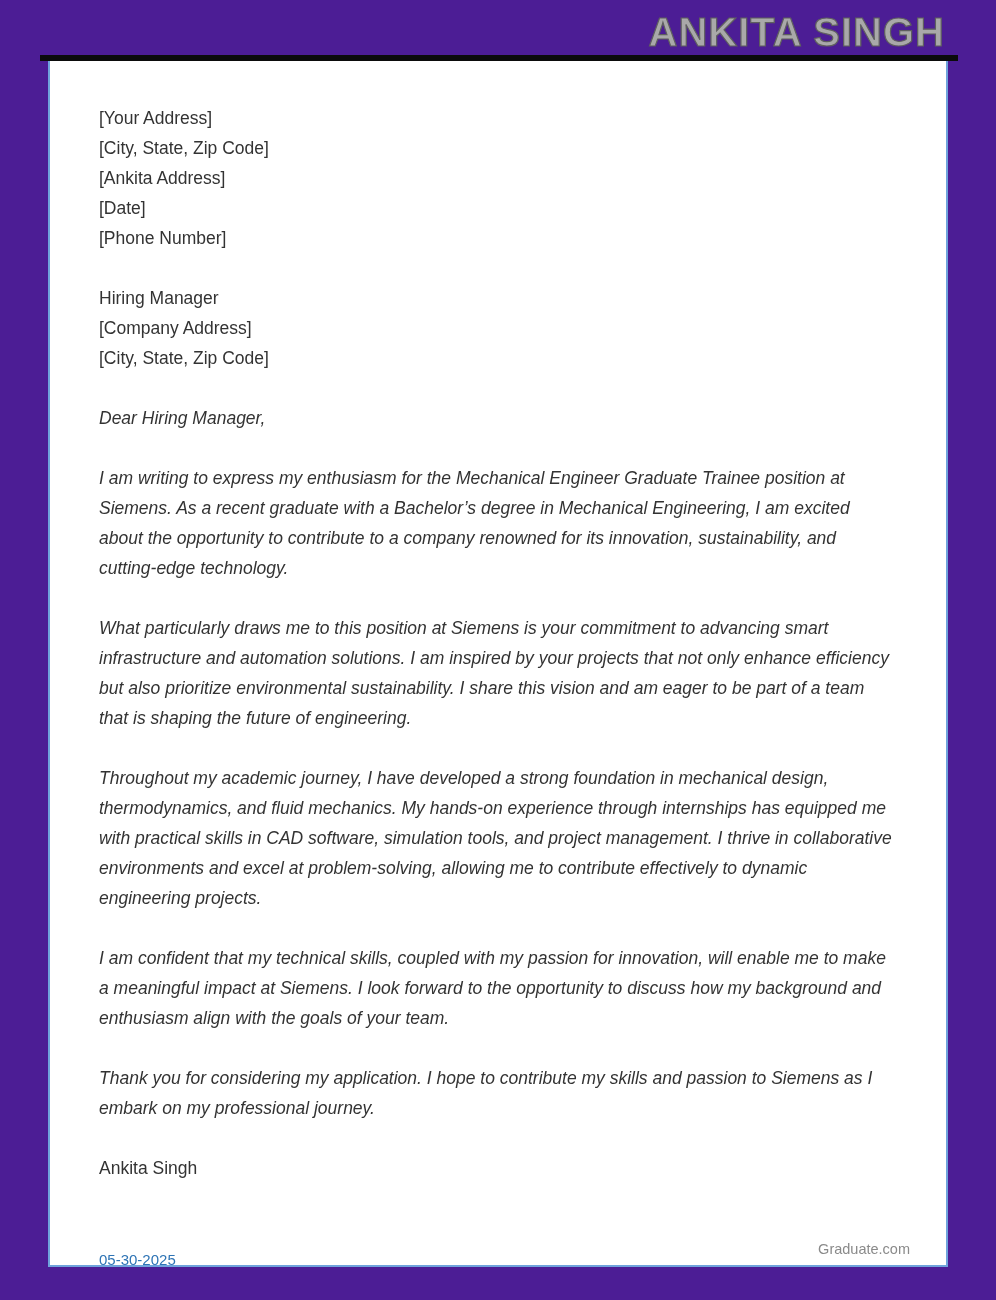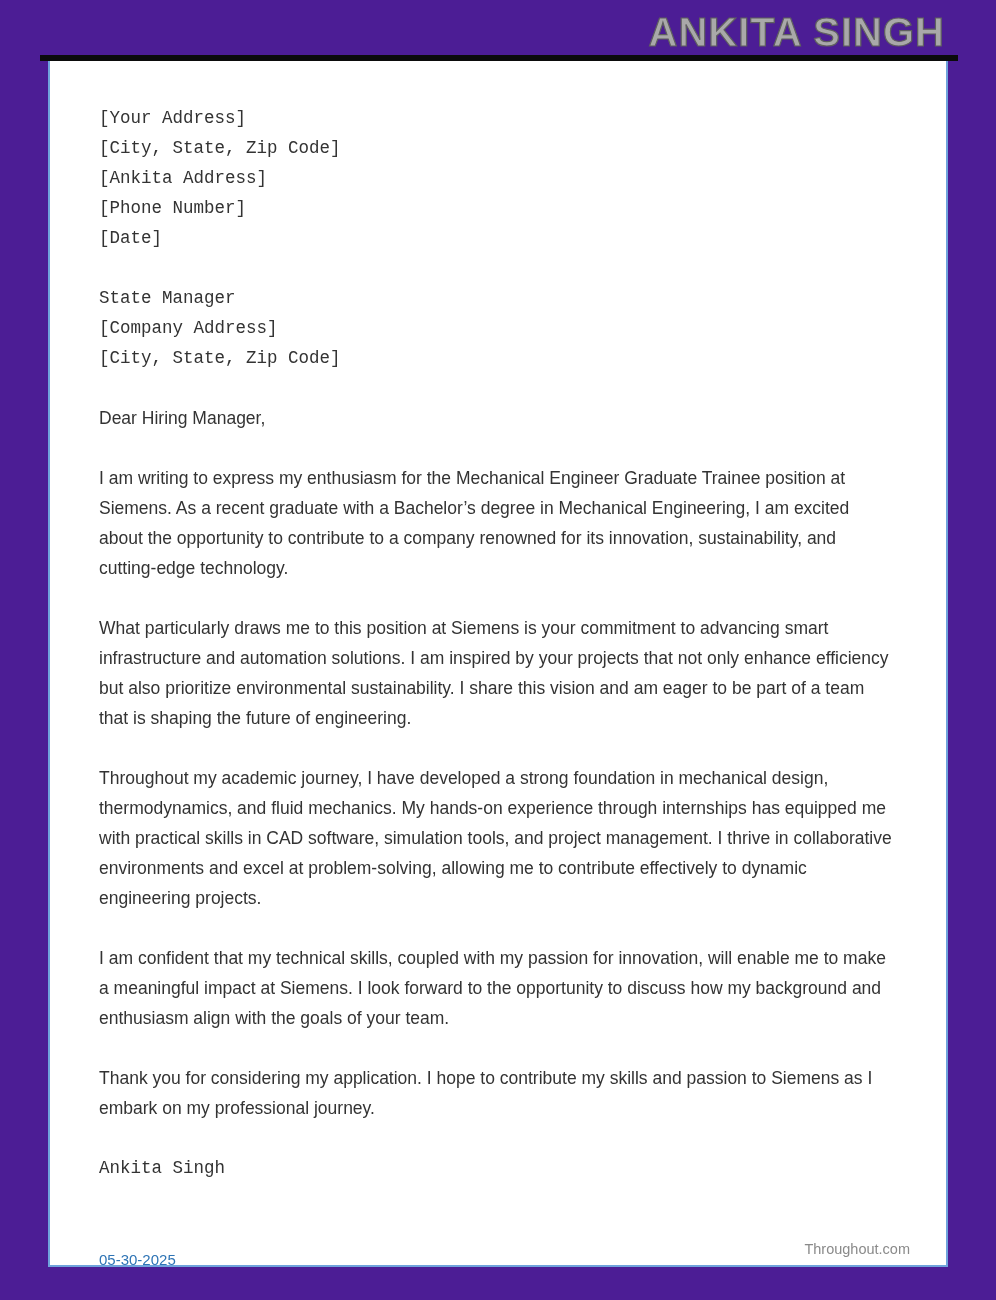--- a/index.html
+++ b/index.html
@@ -48,22 +48,22 @@
     border: 2px solid #6fa3dc;
     padding: 44px 50px 0 49px;
     z-index: 1;
   }
   .letter-body {
     font-size: 17.5px;
     line-height: 30px;
     color: #333333;
   }
   .block { margin: 0 0 30px 0; }
-  .block div { min-height: 30px; font-family: Liberation Mono, monospace; }
-  .paragraph { margin: 0 0 30px 0; }
+  .block div { min-height: 30px; }
+  .paragraph { margin: 0 0 30px 0; font-style: italic; }
   .closing-block { margin: 0; }
   .footer-date {
     position: absolute;
     left: 49px;
     bottom: -8px;
     font-size: 15px;
     line-height: 26px;
     color: #2e74b5;
     z-index: 4;
   }
@@ -85,41 +85,41 @@
 
   <div class="top-rule"></div>
 
   <div class="sheet">
     <div class="letter-body">
 
       <div class="block">
         <div>[Your Address]</div>
         <div>[City, State, Zip Code]</div>
         <div>[Ankita Address]</div>
+        <div>[Date]</div>
         <div>[Phone Number]</div>
-        <div>[Date]</div>
       </div>
 
       <div class="block">
-        <div>State Manager</div>
+        <div>Hiring Manager</div>
         <div>[Company Address]</div>
         <div>[City, State, Zip Code]</div>
       </div>
 
       <p class="paragraph">Dear Hiring Manager,</p>
 
       <p class="paragraph">I am writing to express my enthusiasm for the Mechanical Engineer Graduate Trainee position at Siemens. As a recent graduate with a Bachelor’s degree in Mechanical Engineering, I am excited about the opportunity to contribute to a company renowned for its innovation, sustainability, and cutting-edge technology.</p>
       <p class="paragraph">What particularly draws me to this position at Siemens is your commitment to advancing smart infrastructure and automation solutions. I am inspired by your projects that not only enhance efficiency but also prioritize environmental sustainability. I share this vision and am eager to be part of a team that is shaping the future of engineering.</p>
       <p class="paragraph">Throughout my academic journey, I have developed a strong foundation in mechanical design, thermodynamics, and fluid mechanics. My hands-on experience through internships has equipped me with practical skills in CAD software, simulation tools, and project management. I thrive in collaborative environments and excel at problem-solving, allowing me to contribute effectively to dynamic engineering projects.</p>
       <p class="paragraph">I am confident that my technical skills, coupled with my passion for innovation, will enable me to make a meaningful impact at Siemens. I look forward to the opportunity to discuss how my background and enthusiasm align with the goals of your team.</p>
       <p class="paragraph">Thank you for considering my application. I hope to contribute my skills and passion to Siemens as I embark on my professional journey.</p>
 
       <div class="block closing-block">
         <div>Ankita Singh</div>
       </div>
 
     </div>
 
-    <div class="watermark">Throughout.com</div>
+    <div class="watermark">Graduate.com</div>
     <div class="footer-date">05-30-2025</div>
   </div>
 
 </div>
 
 </body></html>

